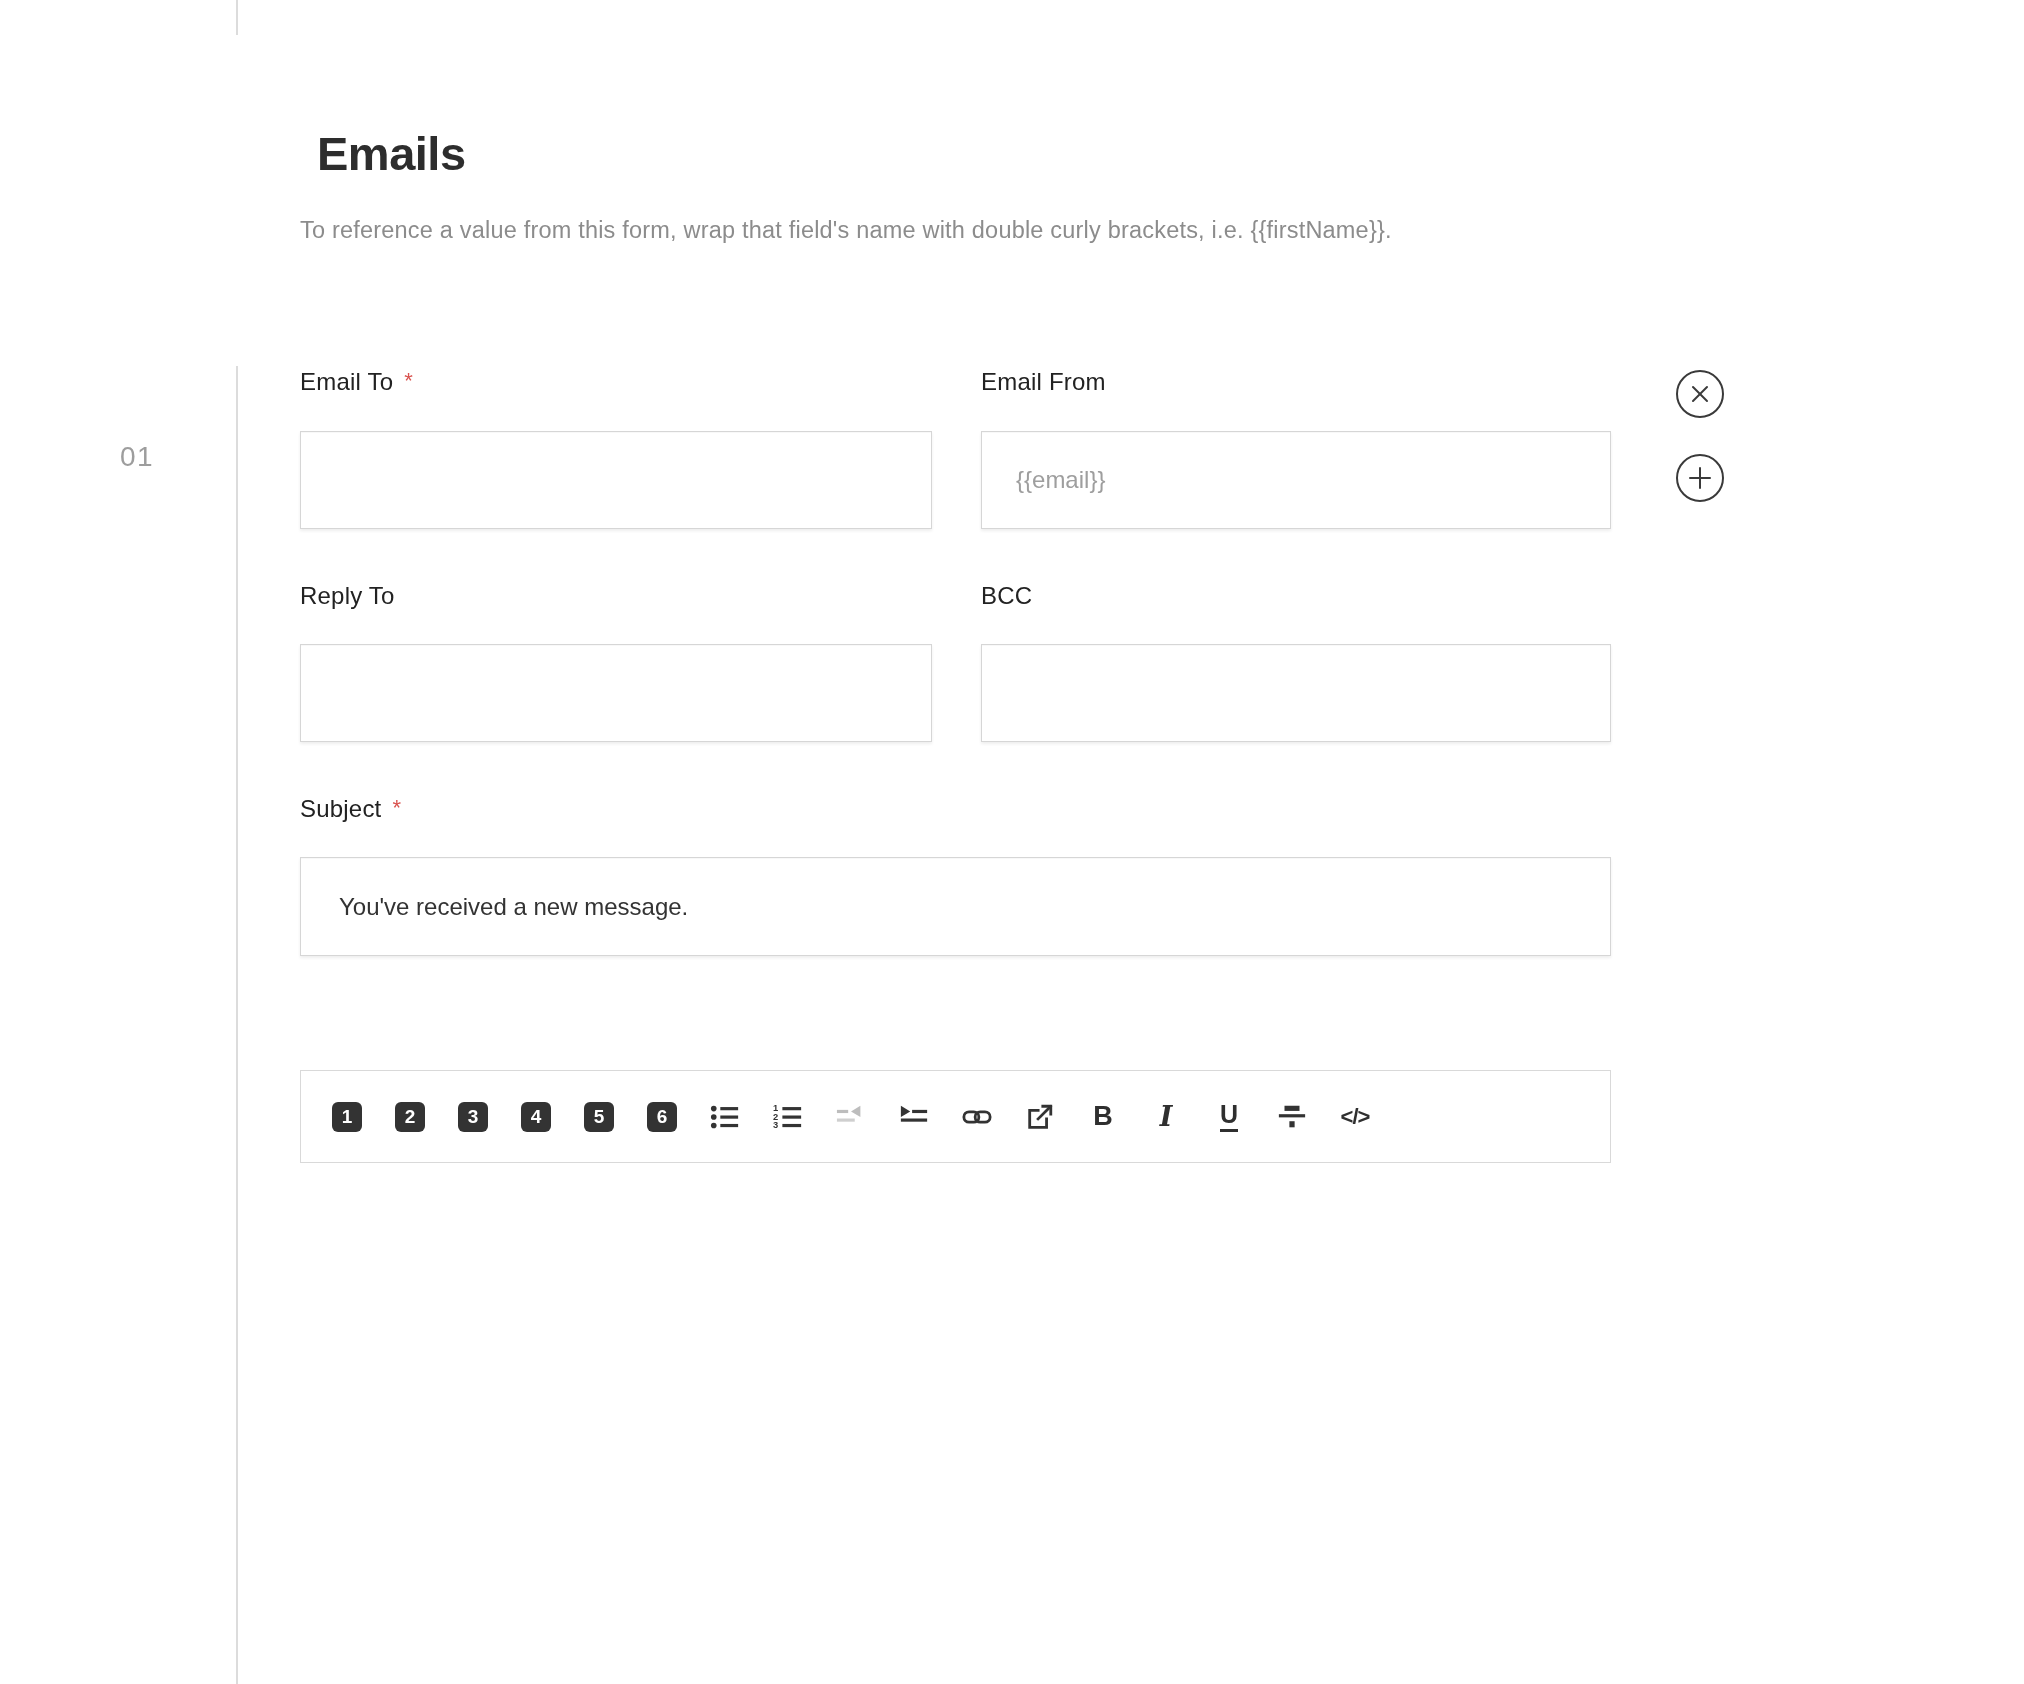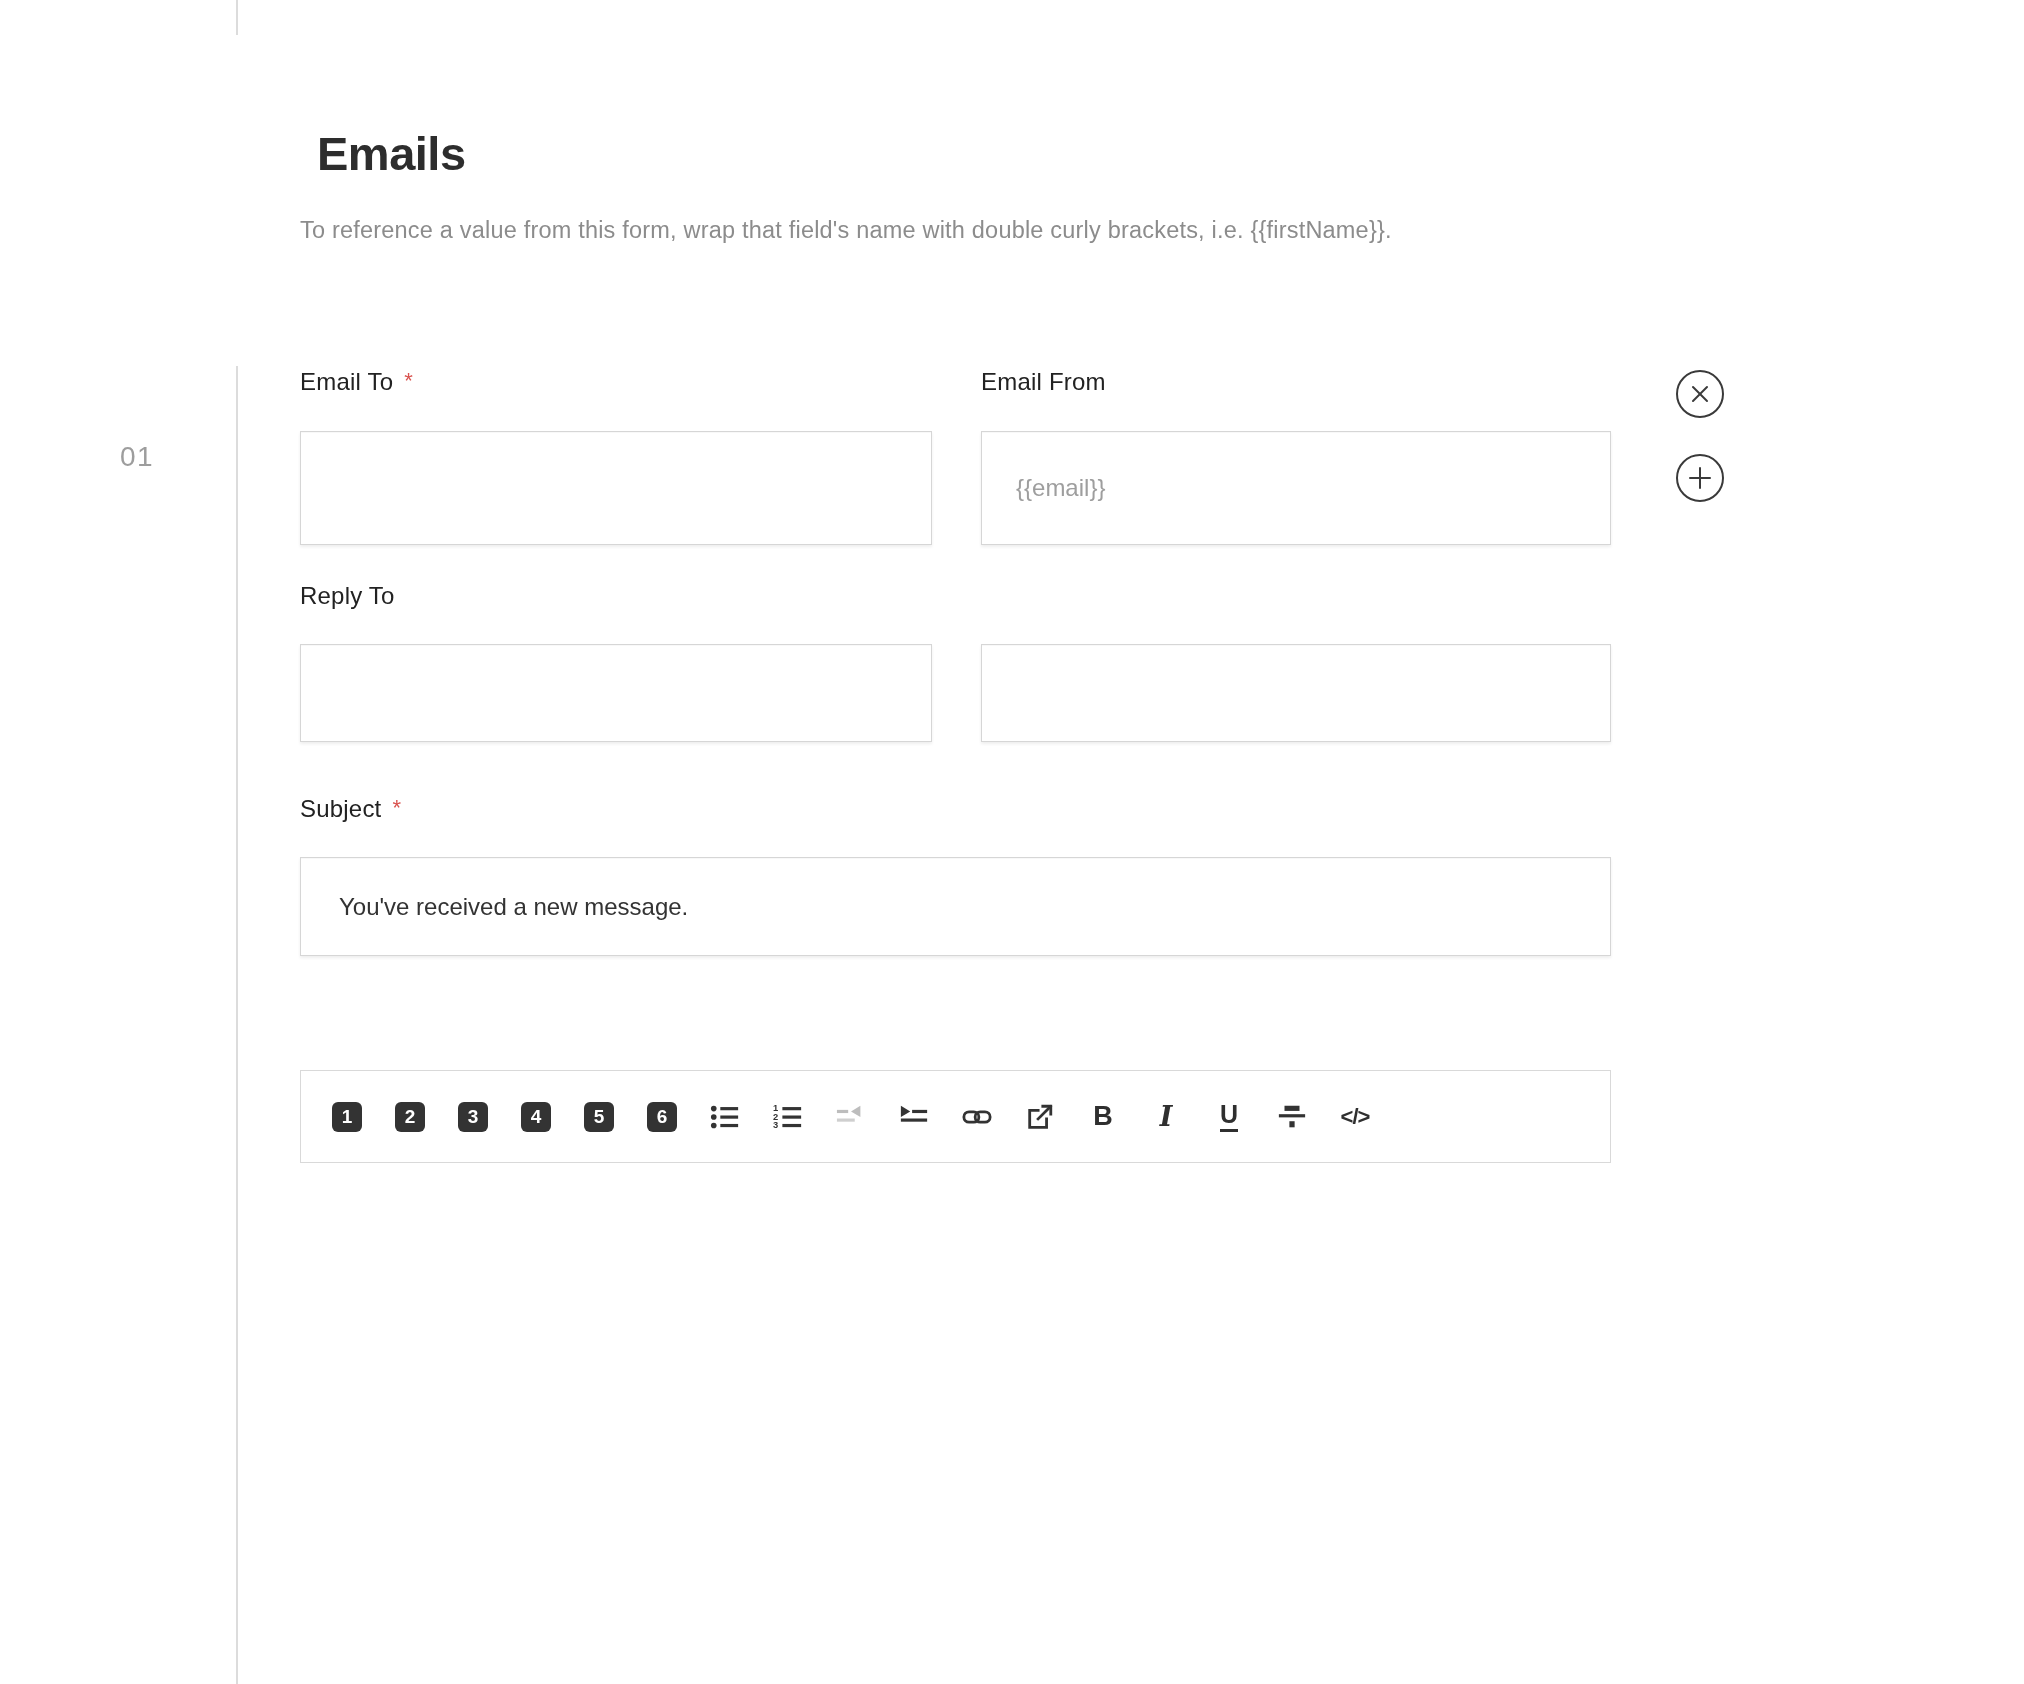--- a/index.html
+++ b/index.html
@@ -39,21 +39,21 @@
     font-family:"Liberation Sans", sans-serif;
     font-size:24px; color:#333; padding:0 34px; outline:none;
   }
   .f-input::placeholder { color:#9e9e9e; opacity:1; }
 
   .col1 { left:0; width:632px; }
   .col2 { left:681px; width:630px; }
   .full { left:0; width:1311px; }
 
   .row1-label { top:8px; }
-  .row1-input { top:71px;  height:114px; }
+  .row1-input { top:71px;  height:98px; }
   .row2-label { top:222px; }
   .row2-input { top:284px; height:98px; }
   .row3-label { top:435px; }
   .row3-input { top:497px; height:99px; }
   .row4-label { top:649px; }
 
   .toolbar {
     position:absolute; left:0; top:710px; width:1311px; height:93px;
     background:#fff; border:1px solid #d9d9d9;
     display:flex; align-items:center; padding-left:31px; gap:33px;
@@ -103,20 +103,23 @@
     </div>
     <div class="f-label col1 row1-label">
       <span>Email To</span><span class="req">*</span>
     </div>
 
     <input class="f-input col1 row1-input" type="text" value="" style="">
     <input class="f-input col2 row1-input" type="text" placeholder="{{email}}" style="">
 
     <div class="f-label col1 row2-label">
       <span>Reply To</span>
+    </div>
+    <div class="f-label col2 row2-label">
+      <span>BCC</span>
     </div>
 
     <input class="f-input col1 row2-input" type="text" value="" style="">
     <input class="f-input col2 row2-input" type="text" value="" style="">
 
     <div class="f-label full row3-label">
       <span>Subject</span><span class="req">*</span>
     </div>
     <input class="f-input full row3-input" type="text" style="padding-left: 38px;" value="You've received a new message.">
 

